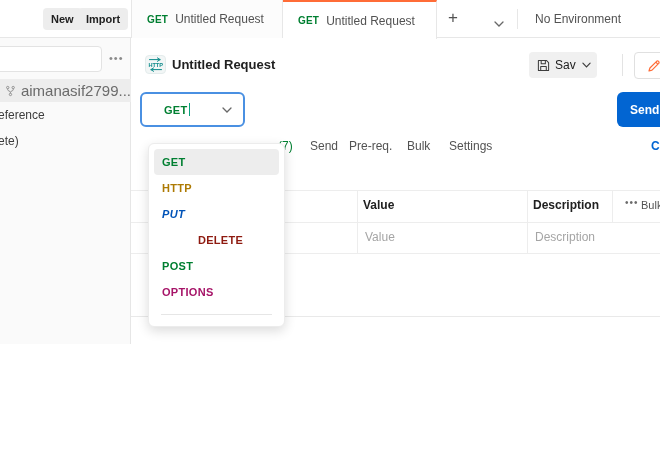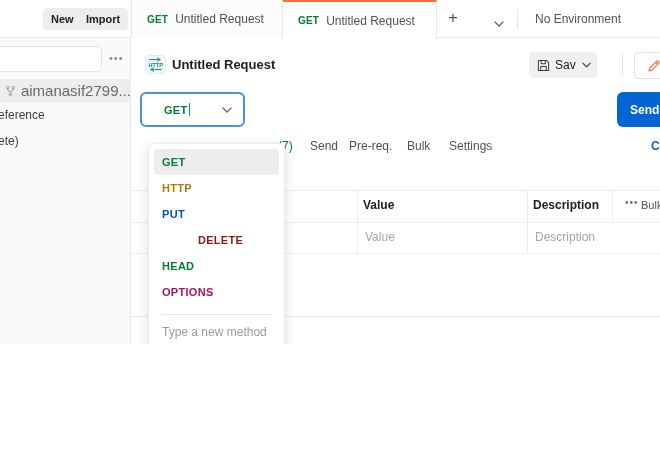--- a/index.html
+++ b/index.html
@@ -74,21 +74,21 @@
   .bulk-label{position:absolute;left:641px;top:199px;font-size:11px;color:#525252;cursor:pointer;white-space:nowrap;}
 
   .splitter{position:absolute;left:131px;top:316px;width:529px;height:1px;background:#e9e9e9;}
 
   
   .dropdown{position:absolute;left:148px;top:143px;width:137px;background:#fff;border:1px solid #ececec;
     border-radius:6px;box-shadow:0 4px 12px rgba(0,0,0,.14);padding:5px 0 6px;z-index:50;}
   .dd-item{height:26px;line-height:26px;margin:0 5px;padding-left:8px;font-size:11px;font-weight:700;
     letter-spacing:.3px;border-radius:4px;cursor:pointer;}
   .dd-item.sel{background:#ededed;}
-  .c-get{color:#007f31;}.c-post{color:#ad7a03;}.c-put{color:#0053b8;}.c-patch{color:#623497;}
+  .c-get{color:#007f31;}.c-post{color:#ad7a03;}.c-put{color:#0053b8;font-style:italic;}.c-patch{color:#623497;}
   .c-delete{color:#8e1a10;text-align:center;}.c-head{color:#007f31;}.c-options{color:#a61468;}
   .dd-sep{border:none;border-top:1px solid #e6e6e6;margin:9px 12px 5px;}
   .dd-foot{height:24px;line-height:24px;padding-left:13px;font-size:12px;color:#9b9b9b;cursor:text;}
 
   .illus{position:absolute;left:340px;top:350px;}
 </style>
 </head>
 <body>
 
 <div class="stage">
@@ -225,19 +225,18 @@
     <circle cx="60" cy="67" r="3.4" fill="#fff" stroke="#9b9b9b" stroke-width="1.1"></circle>
     <circle cx="76" cy="66" r="3.4" fill="#fff" stroke="#9b9b9b" stroke-width="1.1"></circle>
     <path d="M54 83v20a3 3 0 0 0 3 3h3a3 3 0 0 0 3-3V84M67 84v19a3 3 0 0 0 3 3h3a3 3 0 0 0 3-3V83" fill="#fff" stroke="#9b9b9b" stroke-width="1.2"></path>
   </svg>
 
   <div class="dropdown">
     <div class="dd-item sel c-get">GET</div>
     <div class="dd-item c-post">HTTP</div>
     <div class="dd-item c-put">PUT</div>
     <div class="dd-item c-delete">DELETE</div>
-    <div class="dd-item c-head">HEAD</div>
+    <div class="dd-item c-head">POST</div>
     <div class="dd-item c-options">OPTIONS</div>
     <hr class="dd-sep">
-    <div class="dd-foot">Type a new method</div>
   </div>
 
 </div>
 
 </body></html>

